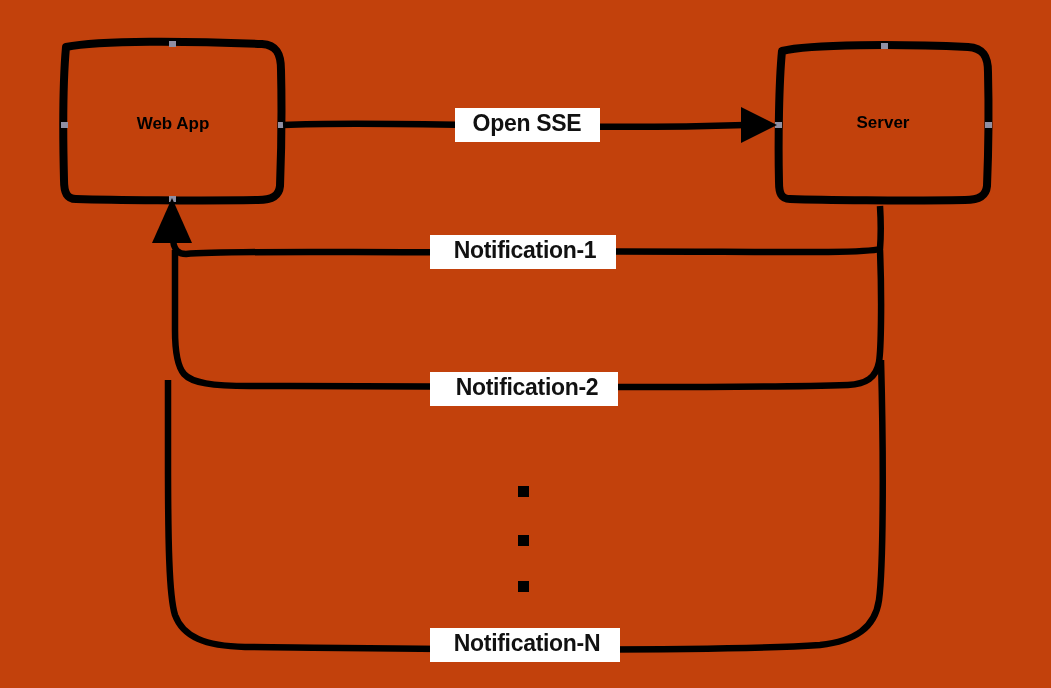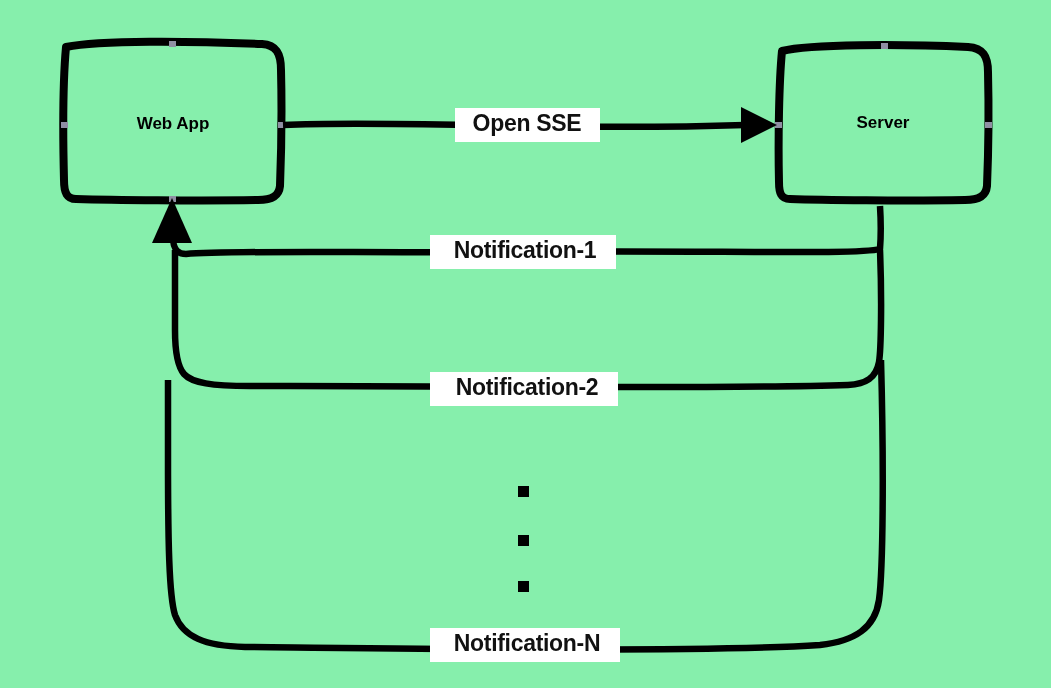--- a/index.html
+++ b/index.html
@@ -11,21 +11,21 @@
   body {
     font-family: "Liberation Sans", sans-serif;
     width: 1051px;
     height: 688px;
     overflow: hidden;
   }
   #diagram-root {
     position: relative;
     width: 1051px;
     height: 688px;
-    background: #86efac;
+    background: #c2410c;
   }
   svg#diagram-svg {
     position: absolute;
     top: 0;
     left: 0;
     width: 1051px;
     height: 688px;
     display: block;
   }
   .node-label {

